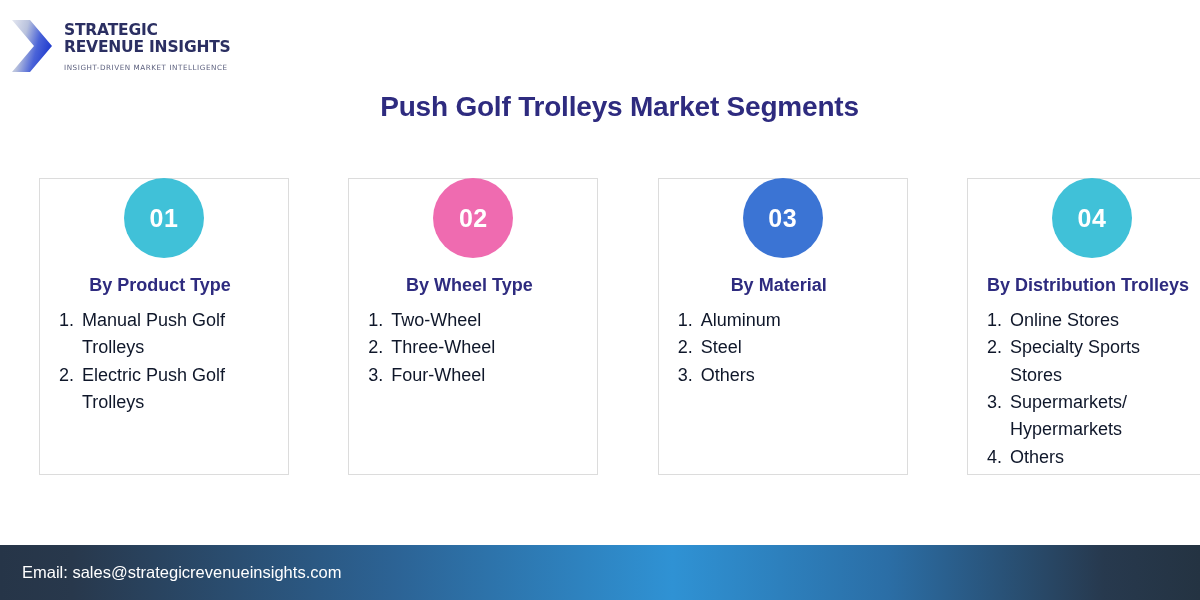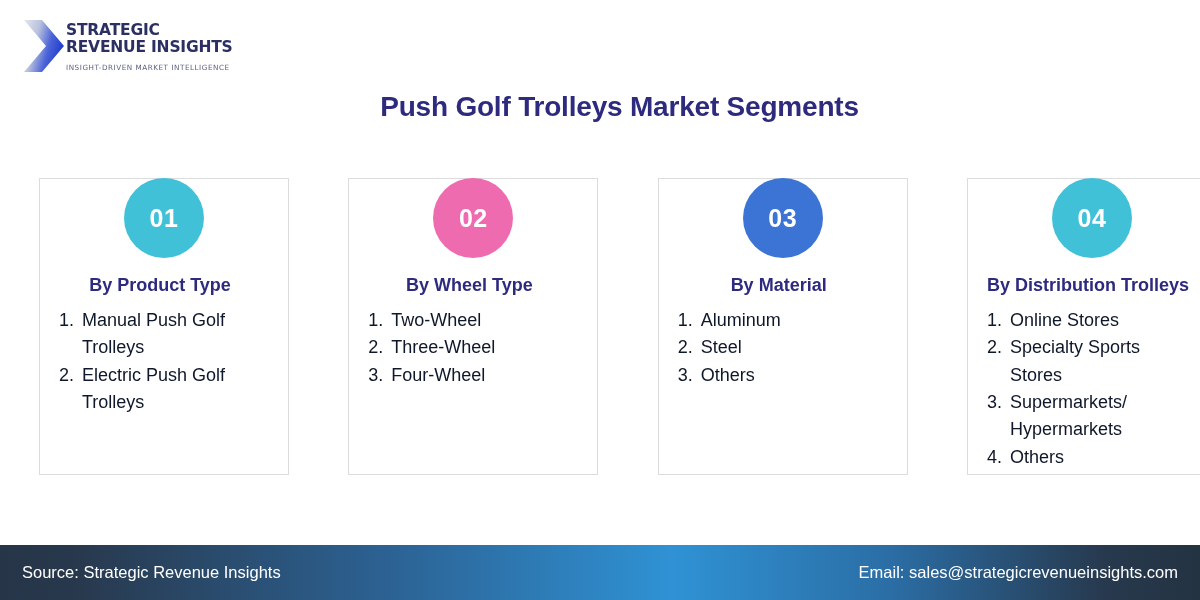--- a/index.html
+++ b/index.html
@@ -11,24 +11,25 @@
     height: 600px;
     background: #ffffff;
     font-family: "Liberation Sans", sans-serif;
     overflow: hidden;
     position: relative;
   }
 
   
   #brand-logo {
     position: absolute;
-    left: 22px;
+    left: 10px;
     top: 18px;
     display: flex;
     align-items: center;
+    gap: 10px;
   }
   #logo-mark {
     width: 44px;
     height: 56px;
     flex: none;
   }
   #logo-text-block {
     display: flex;
     flex-direction: column;
     justify-content: center;
@@ -232,15 +233,14 @@
         <li>Specialty Sports Stores</li>
         <li>Supermarkets/ Hypermarkets</li>
         <li>Others</li>
       </ol>
     </div>
   </div>
 
 </div>
 
 <div id="footer-bar">
-  <div class="footer-text">Source: Strategic Revenue Insights</div>
   <div class="footer-text">Email: sales@strategicrevenueinsights.com</div>
 </div>
 
 </body></html>

